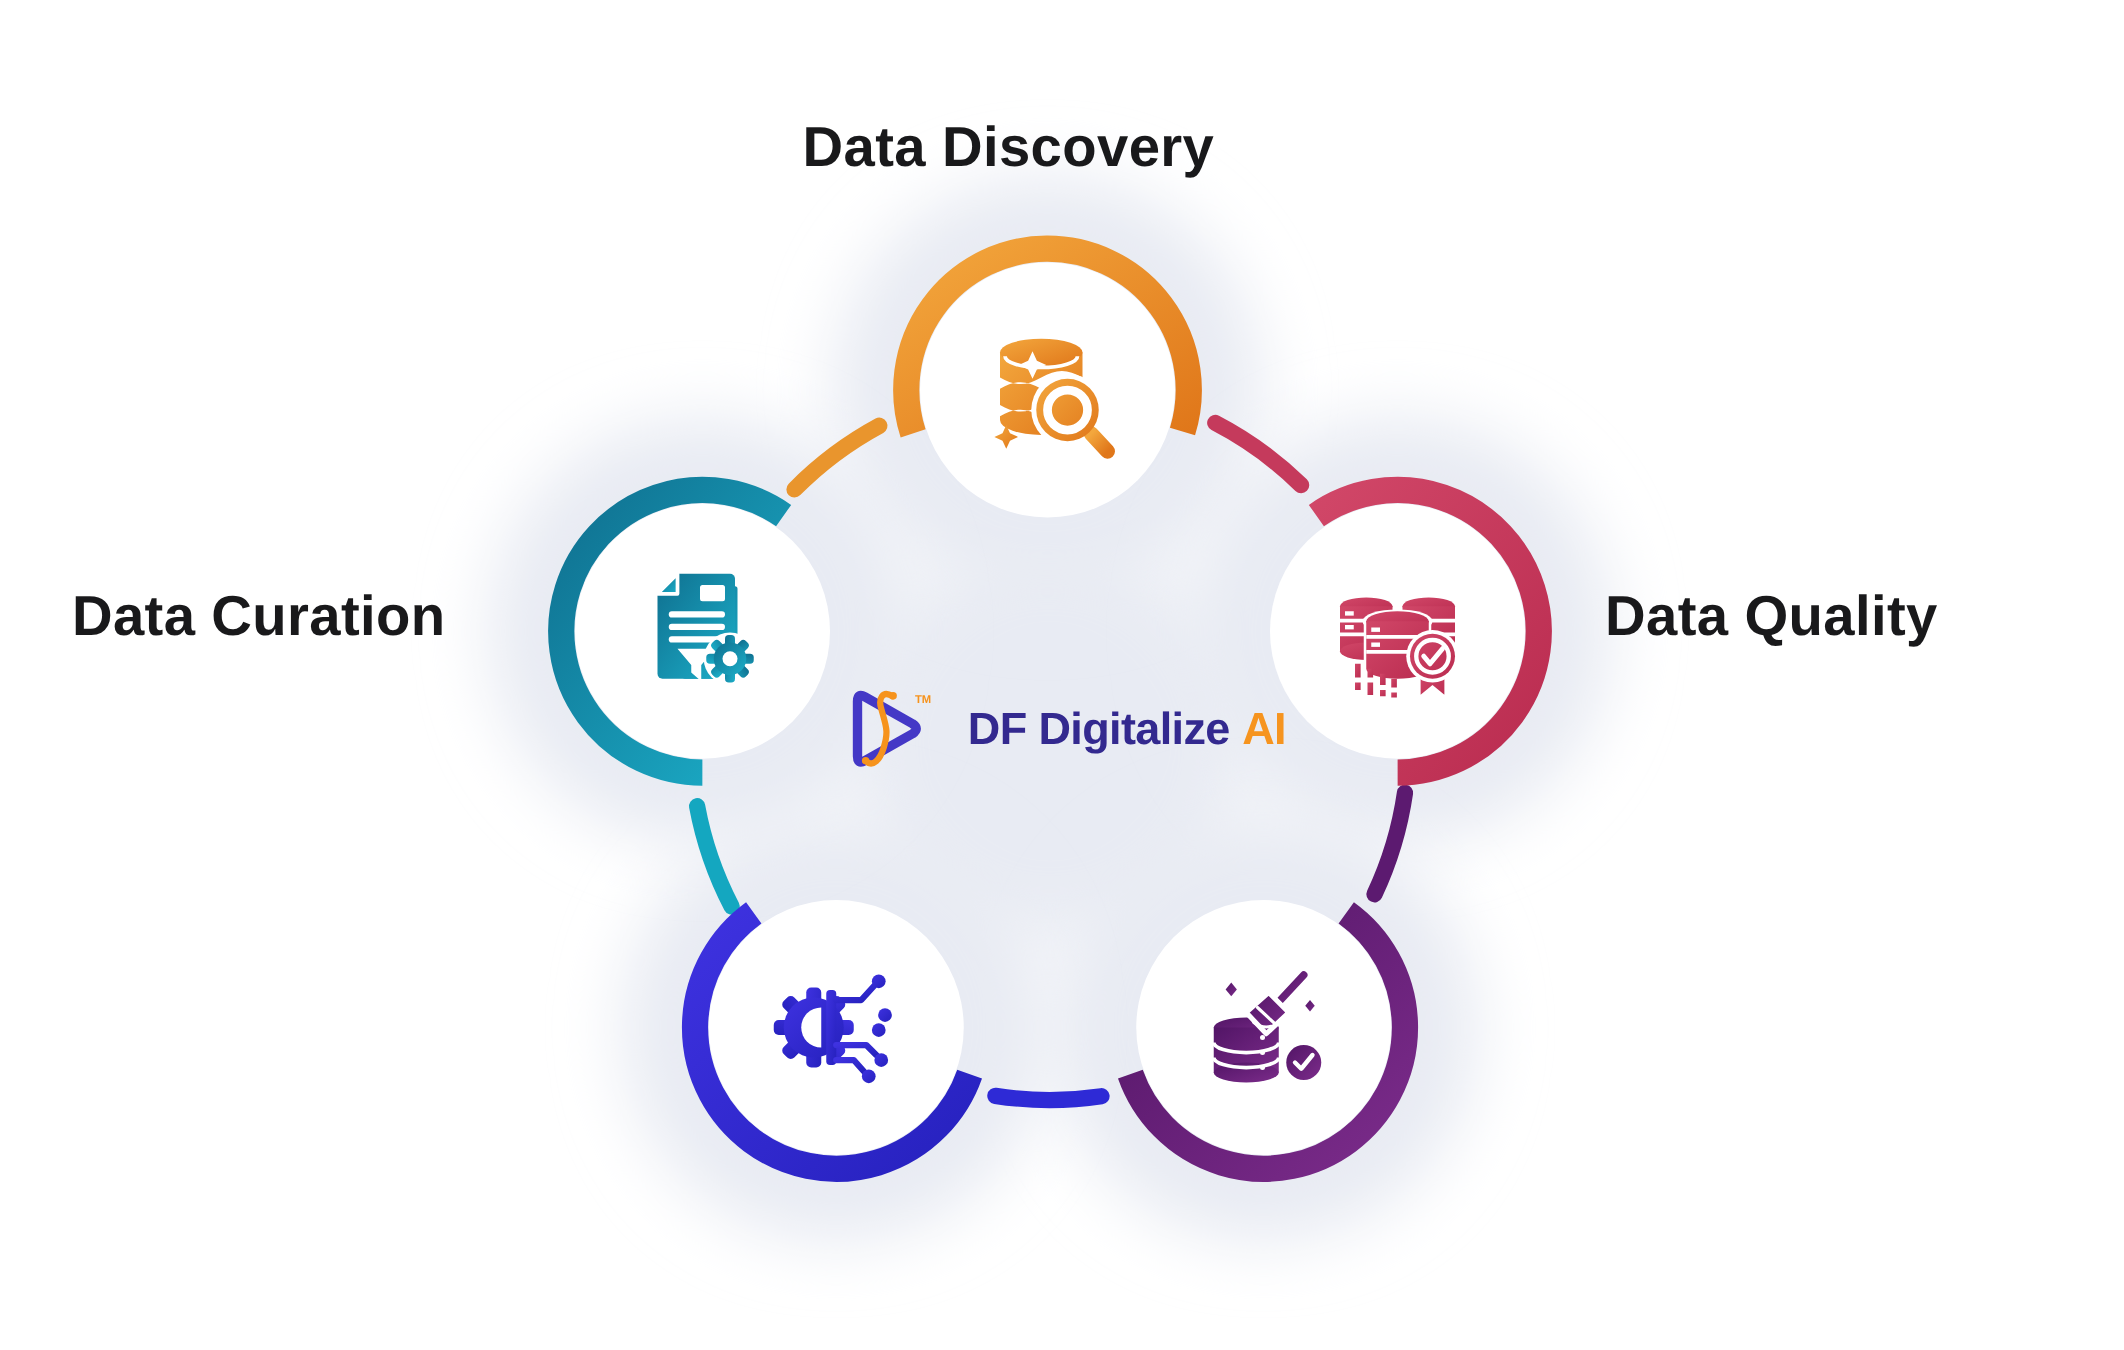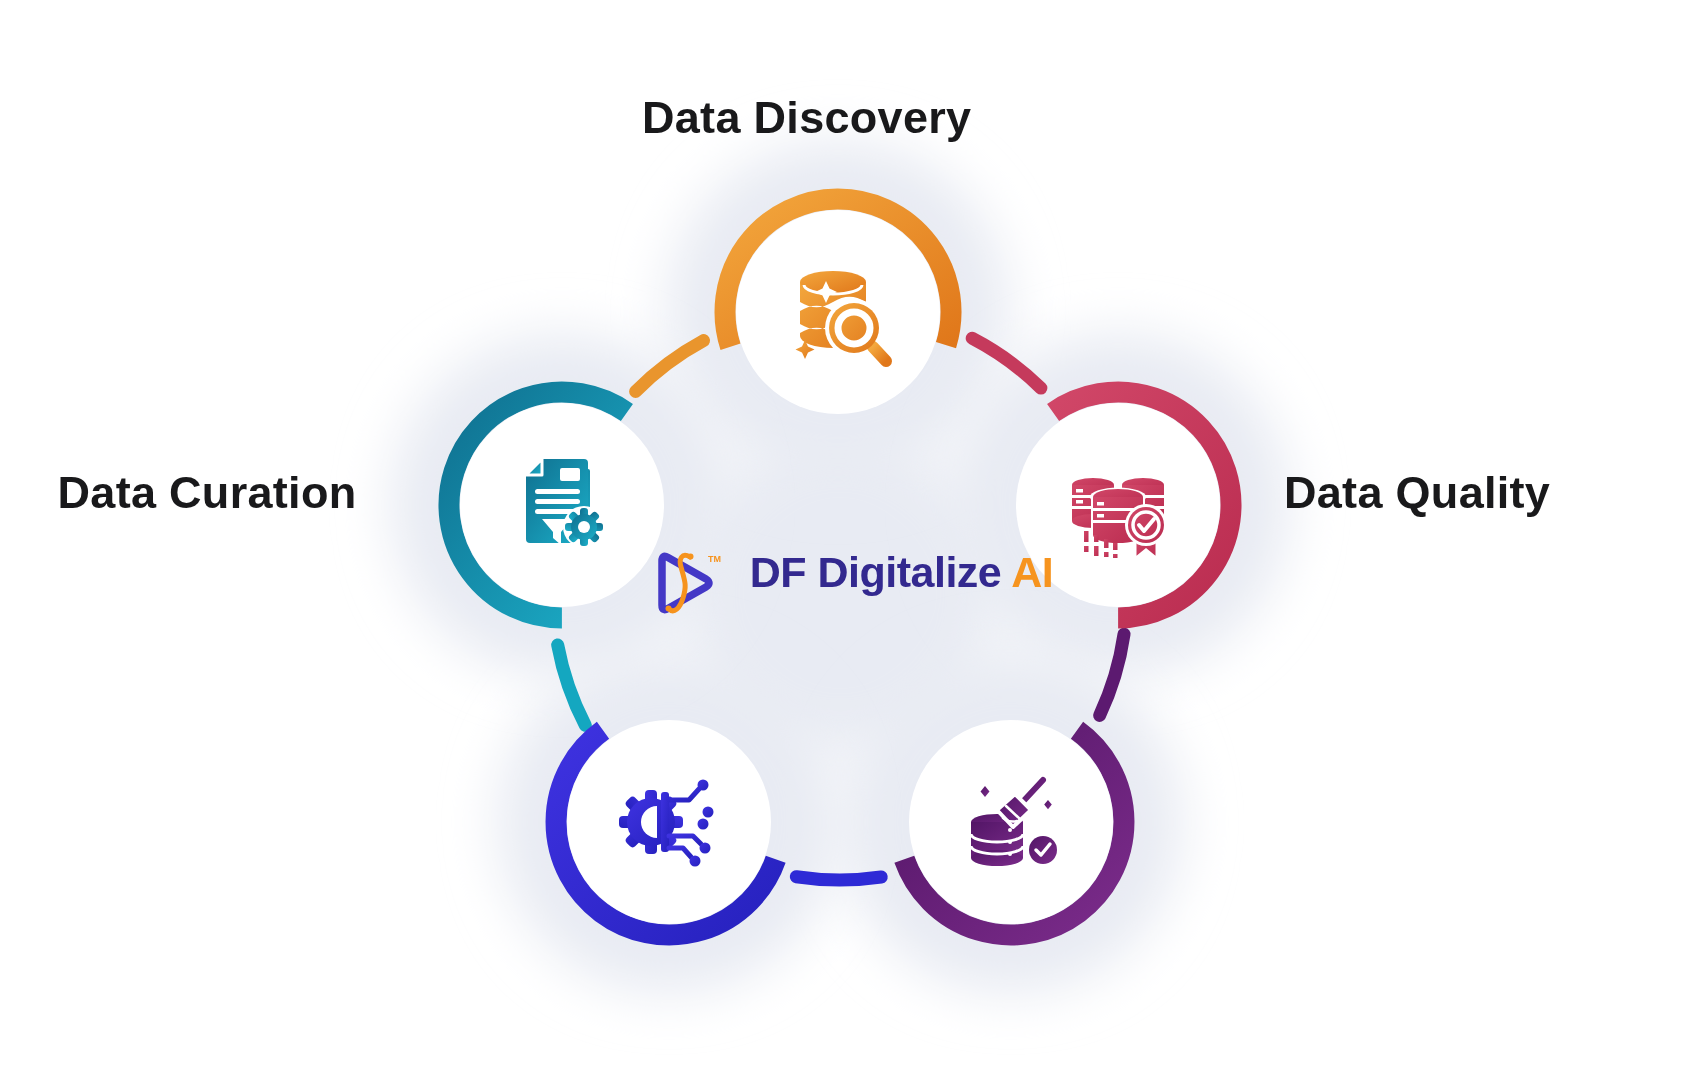--- a/index.html
+++ b/index.html
@@ -21,27 +21,27 @@
     line-height:1.1;
   }
   .lbl-discovery{left:642px;top:93px;}
   .lbl-quality{left:1284px;top:468px;}
   .lbl-curation{left:56px;width:302px;top:468px;text-align:center;}
   .lbl-integration{left:92px;top:817px;}
   .lbl-standardization{left:1174px;top:817px;}
   #logo{
     position:absolute;
     left:0;right:0;top:548px;
-    display:flex;align-items:flex-start;justify-content:center;
+    display:flex;align-items:center;justify-content:center;
     gap:26px;
     height:70px;
   }
   #logo-mark{width:78px;height:70px;flex:0 0 auto;}
   #logo-text{
-    font-size:43px;font-weight:bold;letter-spacing:-0.5px;
+    font-size:36px;font-weight:bold;letter-spacing:-0.5px;
     white-space:nowrap;
   }
   .brand{color:#33298f;}
   .suffix{color:#f6941f;margin-left:10px;}
 </style>
 </head>
 <body>
 
 <div id="stage">
 

